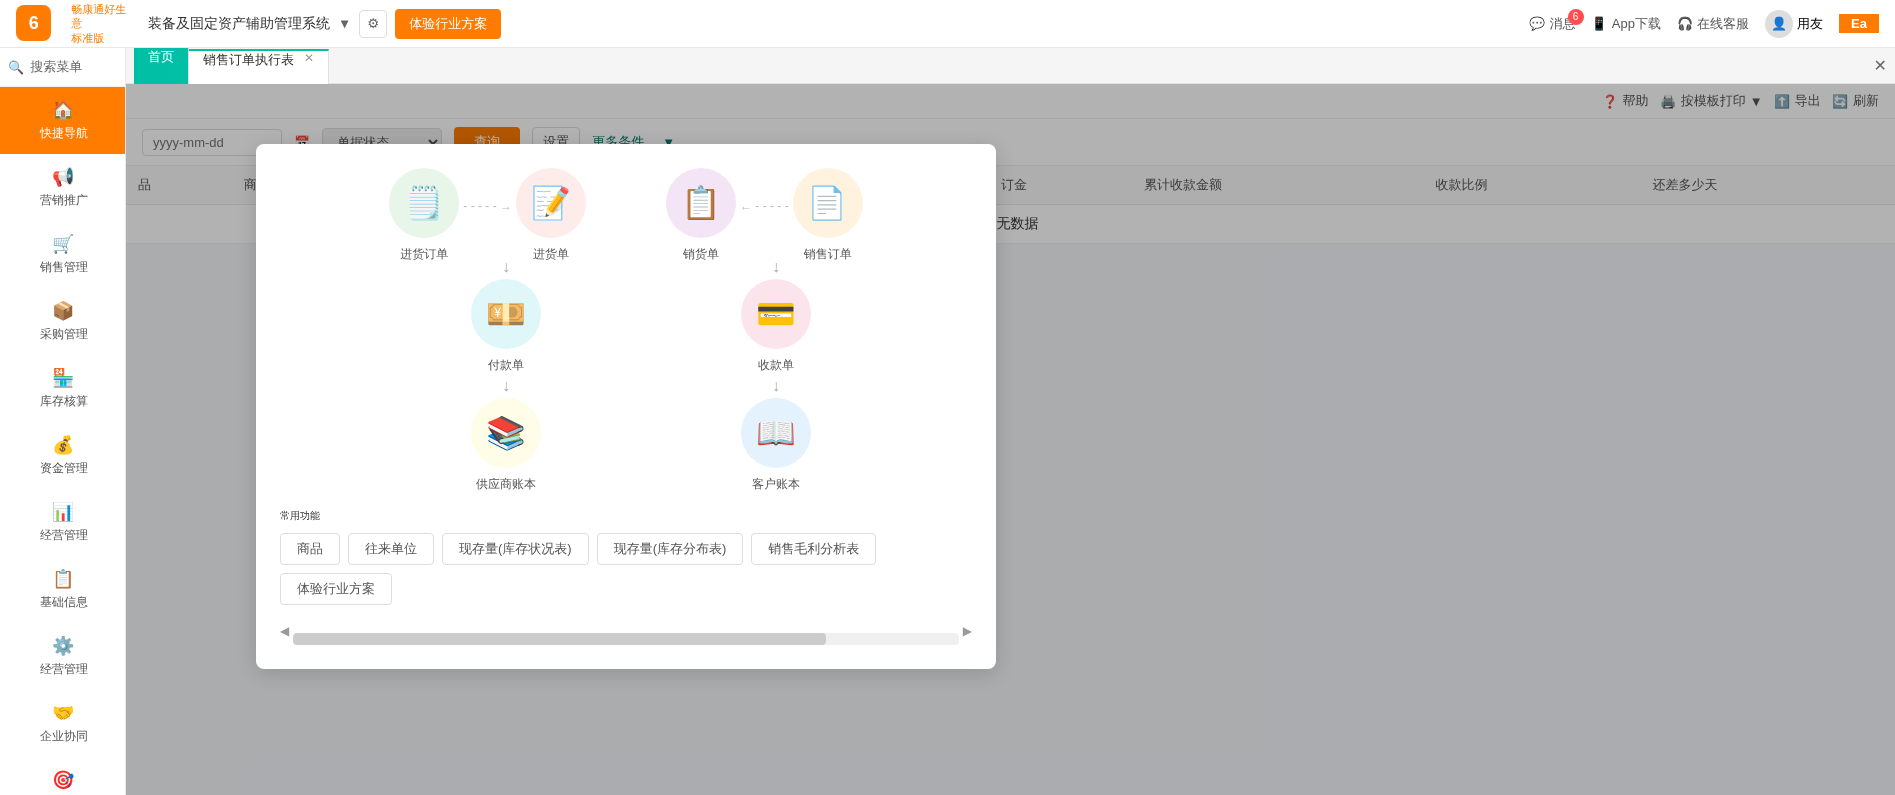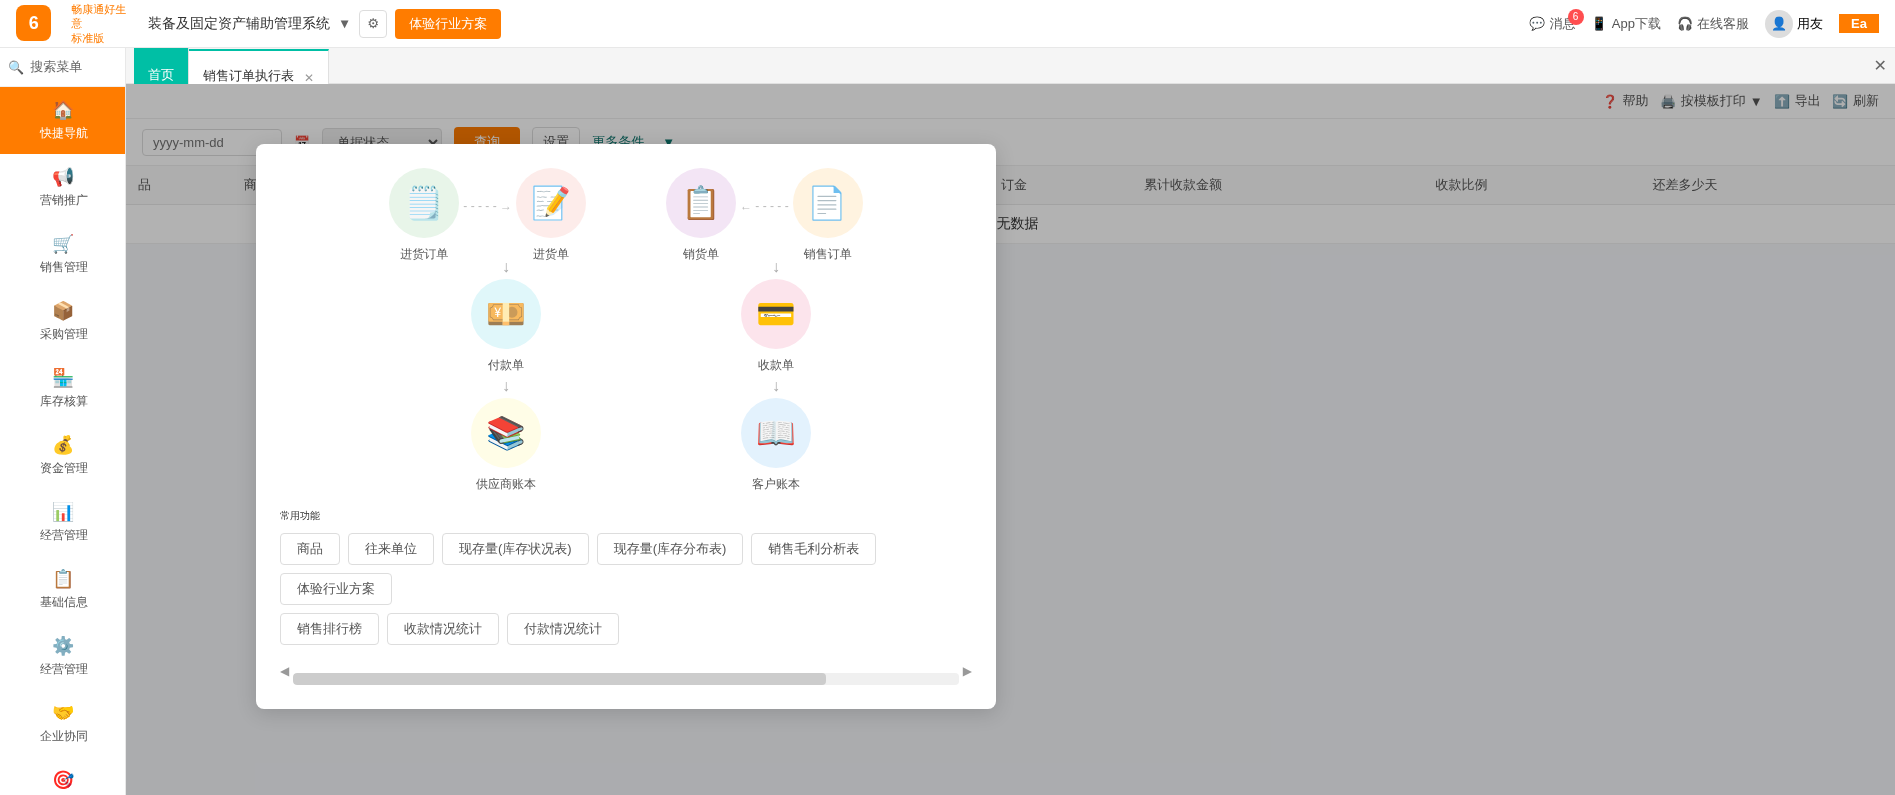--- a/index.html
+++ b/index.html
@@ -35,21 +35,21 @@
     .sidebar-search { padding: 10px 8px; border-bottom: 1px solid #f0f0f0; display: flex; align-items: center; gap: 6px; cursor: pointer; color: #666; font-size: 13px; }
     .sidebar-item { display: flex; flex-direction: column; align-items: center; justify-content: center; padding: 12px 0; cursor: pointer; color: #555; font-size: 12px; gap: 4px; border-left: 3px solid transparent; }
     .sidebar-item .icon { font-size: 18px; }
     .sidebar-item.quick-nav { background: #ff7c00; color: white; border-left: 3px solid transparent; }
 
     
     .content-area { flex: 1; display: flex; flex-direction: column; overflow: hidden; }
 
     
     .tab-bar { display: flex; align-items: center; background: #f5f5f5; border-bottom: 1px solid #e0e0e0; height: 36px; padding: 0 8px; flex-shrink: 0; }
-    .tab { display: flex; align-items: flex-end; gap: 6px; padding: 0 14px; height: 36px; cursor: pointer; font-size: 13px; color: #555; background: #f5f5f5; border-right: 1px solid #e0e0e0; }
+    .tab { display: flex; align-items: flex-start; gap: 6px; padding: 0 14px; height: 36px; cursor: pointer; font-size: 13px; color: #555; background: #f5f5f5; border-right: 1px solid #e0e0e0; }
     .tab.active { background: #fff; color: #333; border-top: 2px solid #00bfa5; margin-top: 2px; }
     .tab-home { background: #00bfa5; color: white; }
     .tab-close { background: none; border: none; cursor: pointer; color: #999; font-size: 12px; margin-left: 4px; }
     .tab-bar-close { margin-left: auto; background: none; border: none; cursor: pointer; color: #666; font-size: 16px; }
 
     
     .page-content { flex: 1; overflow: auto; background: #f5f7fa; position: relative; }
 
     
     .page-toolbar { display: flex; align-items: center; justify-content: flex-end; padding: 8px 16px; gap: 12px; background: #fff; border-bottom: 1px solid #eee; }
@@ -338,25 +338,20 @@
           <div class="common-func">
             <div class="common-func-title">常用功能</div>
             <div class="func-buttons">
               <button class="func-btn">商品</button>
               <button class="func-btn">往来单位</button>
               <button class="func-btn">现存量(库存状况表)</button>
               <button class="func-btn">现存量(库存分布表)</button>
               <button class="func-btn">销售毛利分析表</button>
               <button class="func-btn">体验行业方案</button>
             </div>
-            <div class="func-buttons" style="margin-top:8px;">
-              <button class="func-btn">销售排行榜</button>
-              <button class="func-btn">收款情况统计</button>
-              <button class="func-btn">付款情况统计</button>
-            </div>
           </div>
 
           <div style="display:flex;align-items:center;gap:4px;margin-top:12px;">
             <span class="scroll-arrow">◀</span>
             <div class="modal-scrollbar" style="flex:1;">
               <div class="modal-scrollbar-thumb"></div>
             </div>
             <span class="scroll-arrow">▶</span>
           </div>
 

